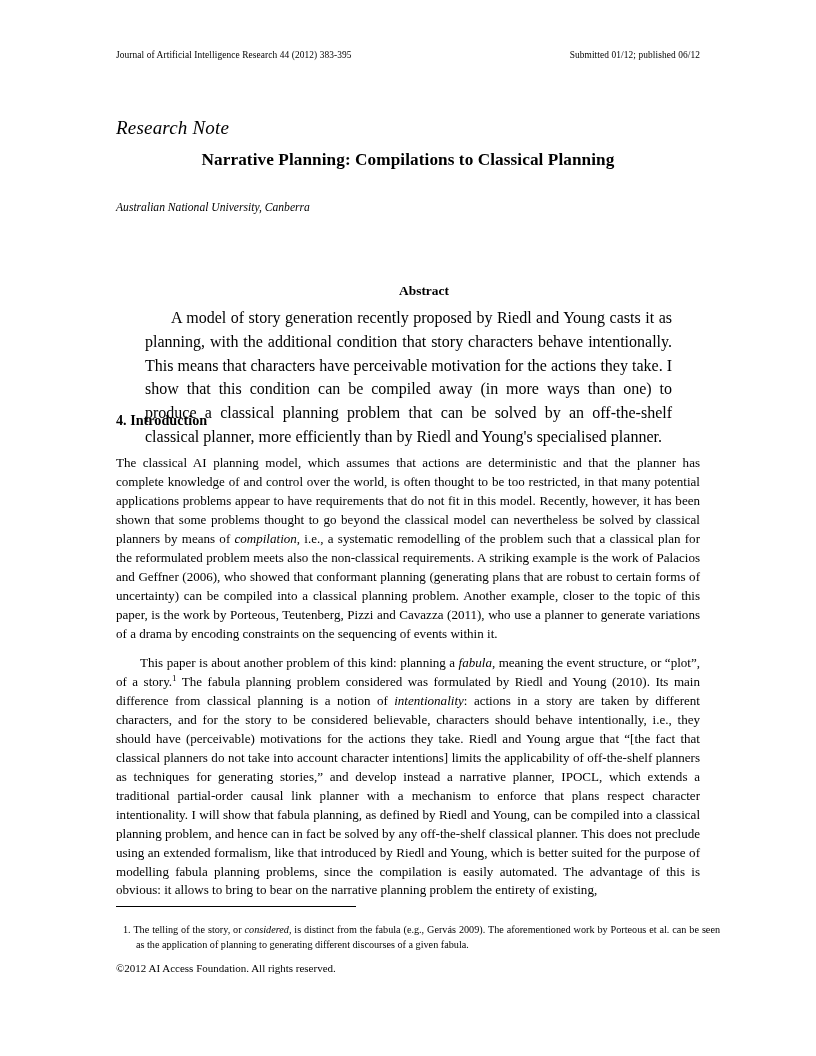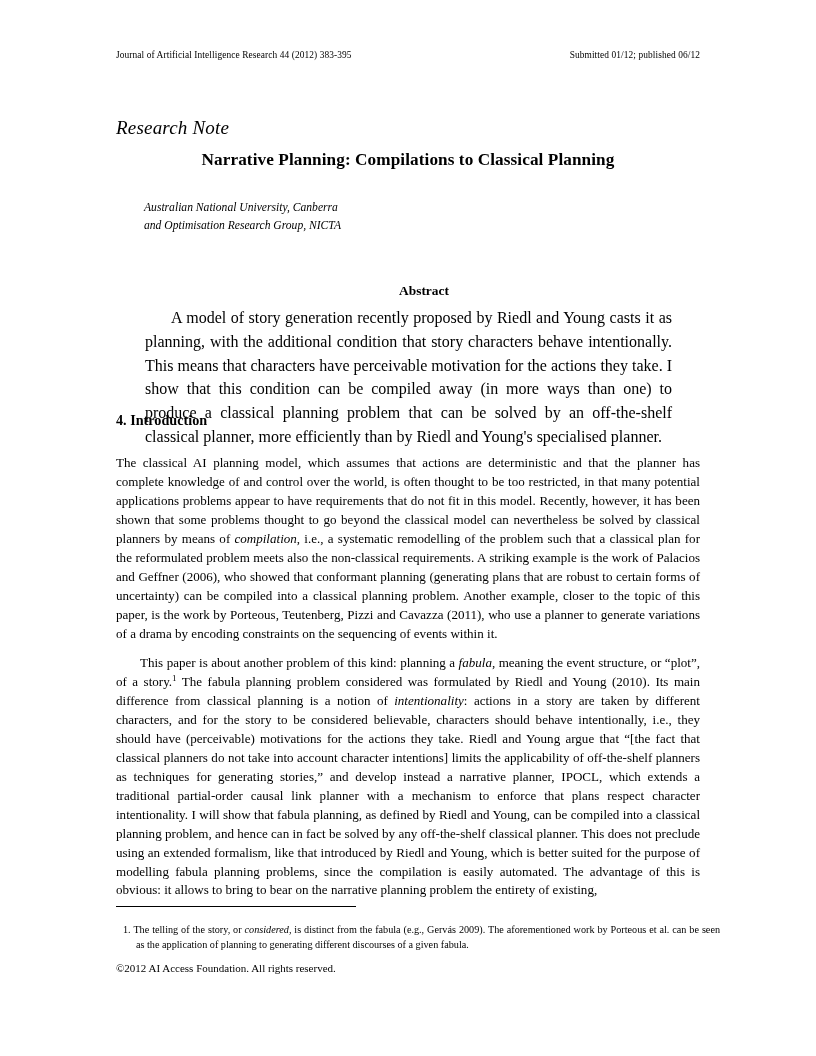--- a/index.html
+++ b/index.html
@@ -79,21 +79,20 @@
     font-size: 11px;
     font-variant: small-caps;
     letter-spacing: 0.055em;
     white-space: nowrap;
   }
   .affil {
     font-size: 11.6px;
     font-style: italic;
     line-height: 1.42;
     margin-top: 2px;
-    margin-left: 28px;
   }
 
   
   .abstract-head {
     position: absolute;
     left: 132px;
     top: 283px;
     width: 584px;
     text-align: center;
     font-size: 13.4px;
@@ -180,21 +179,20 @@
   <div class="runhead">
     <span class="runhead-left">Journal of Artificial Intelligence Research 44 (2012) 383-395</span>
     <span class="runhead-right">Submitted 01/12; published 06/12</span>
   </div>
 
   <div class="research-note">Research Note</div>
   <div class="paper-title">Narrative Planning: Compilations to Classical Planning</div>
 
   <div class="author-block">
     <div class="affil">Australian National University, Canberra</div>
-    <div class="affil">and Optimisation Research Group, NICTA</div>
   </div>
 
   <div class="abstract-head">Abstract</div>
   <div class="abstract-body">A model of story generation recently proposed by Riedl and Young casts it as planning, with the additional condition that story characters behave intentionally. This means that characters have perceivable motivation for the actions they take. I show that this condition can be compiled away (in more ways than one) to produce a classical planning problem that can be solved by an off-the-shelf classical planner, more efficiently than by Riedl and Young's specialised planner.</div>
 
   <div class="section-head">4. Introduction</div>
 
   <p class="body-text" id="para-1"><span>The classical AI planning model, which assumes that actions are deterministic and that the planner has complete knowledge of and control over the world, is often thought to be too restricted, in that many potential applications problems appear to have requirements that do not fit in this model. Recently, however, it has been shown that some problems thought to go beyond the classical model can nevertheless be solved by classical planners by means of </span><i>compilation</i><span>, i.e., a systematic remodelling of the problem such that a classical plan for the reformulated problem meets also the non-classical requirements. A striking example is the work of Palacios and Geffner (2006), who showed that conformant planning (generating plans that are robust to certain forms of uncertainty) can be compiled into a classical planning problem. Another example, closer to the topic of this paper, is the work by Porteous, Teutenberg, Pizzi and Cavazza (2011), who use a planner to generate variations of a drama by encoding constraints on the sequencing of events within it.</span></p>
 
   <p class="body-text" id="para-2"><span>This paper is about another problem of this kind: planning a </span><i>fabula</i><span>, meaning the event structure, or “plot”, of a story.</span><sup class="fn-ref">1</sup><span> The fabula planning problem considered was formulated by Riedl and Young (2010). Its main difference from classical planning is a notion of </span><i>intentionality</i><span>: actions in a story are taken by different characters, and for the story to be considered believable, characters should behave intentionally, i.e., they should have (perceivable) motivations for the actions they take. Riedl and Young argue that “[the fact that classical planners do not take into account character intentions] limits the applicability of off-the-shelf planners as techniques for generating stories,” and develop instead a narrative planner, IPOCL, which extends a traditional partial-order causal link planner with a mechanism to enforce that plans respect character intentionality. I will show that fabula planning, as defined by Riedl and Young, can be compiled into a classical planning problem, and hence can in fact be solved by any off-the-shelf classical planner. This does not preclude using an extended formalism, like that introduced by Riedl and Young, which is better suited for the purpose of modelling fabula planning problems, since the compilation is easily automated. The advantage of this is obvious: it allows to bring to bear on the narrative planning problem the entirety of existing,</span></p>

